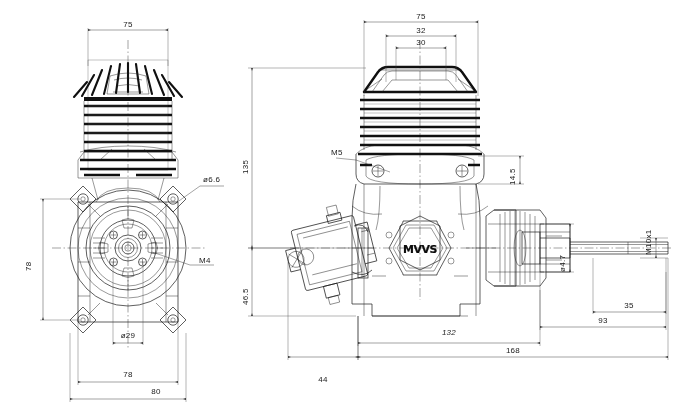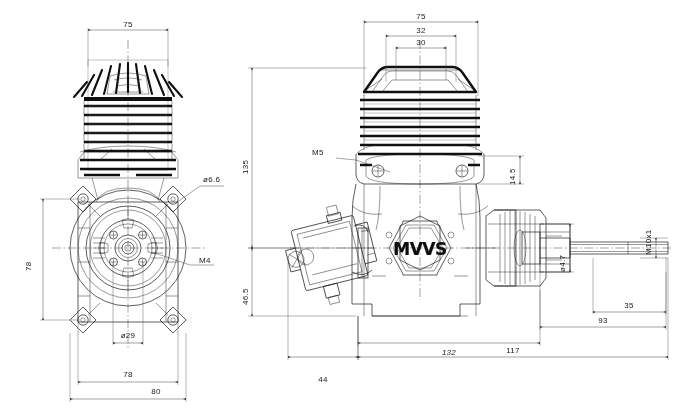--- a/index.html
+++ b/index.html
@@ -15,21 +15,21 @@
     white-space:nowrap;
     letter-spacing:0.3px;
     line-height:1;
   }
   .rot{transform:rotate(-90deg);transform-origin:left bottom;}
   .ctr{transform:translateX(-50%);text-align:right;}
   .logo{
     position:absolute;
     font-family:"DejaVu Sans", sans-serif;
     font-weight:700;
-    font-size:17px;
+    font-size:11px;
     letter-spacing:-0.5px;
     color:#0d0d0d;
     -webkit-text-stroke:0.2px #000;
     transform:translate(-50%,-50%);
   }
 </style>
 </head>
 <body>
 
 <div id="sheet">
@@ -387,33 +387,33 @@
   <div class="dimtxt ctr" style="left:421px;top:13px;">75</div>
 
   <div class="dimtxt ctr" style="left:421px;top:27px;">32</div>
 
   <div class="dimtxt ctr" style="left:421px;top:39px;">30</div>
 
   <div class="dimtxt rot" style="left:250px;top:166px;">135</div>
 
   <div class="dimtxt rot" style="left:250px;top:297px;">46.5</div>
 
-  <div class="dimtxt" style="left:312px;top:149px;">M5</div>
+  <div class="dimtxt" style="left:331px;top:149px;">M5</div>
 
   <div class="dimtxt rot" style="left:517px;top:177px;">14.5</div>
 
   <div class="dimtxt rot" style="left:567px;top:264px;">ø4.7</div>
 
   <div class="dimtxt rot" style="left:653px;top:247px;">M10x1</div>
 
   <div class="dimtxt ctr" style="left:629px;top:302px;">35</div>
 
   <div class="dimtxt ctr" style="left:603px;top:317px;">93</div>
 
   <div class="dimtxt ctr" style="left:323px;top:347px;margin-top:29px;">44</div>
 
-  <div class="dimtxt ctr" style="left:449px;top:349px;font-style:italic;">132</div>
-
-  <div class="dimtxt ctr" style="left:513px;top:347px;">117</div>
+  <div class="dimtxt ctr" style="left:449px;top:329px;font-style:italic;">132</div>
+
+  <div class="dimtxt ctr" style="left:513px;top:347px;">168</div>
 
   <div class="logo" style="left:420px;top:249px;">MVVS</div>
 
 </div>
 
 </body></html>

